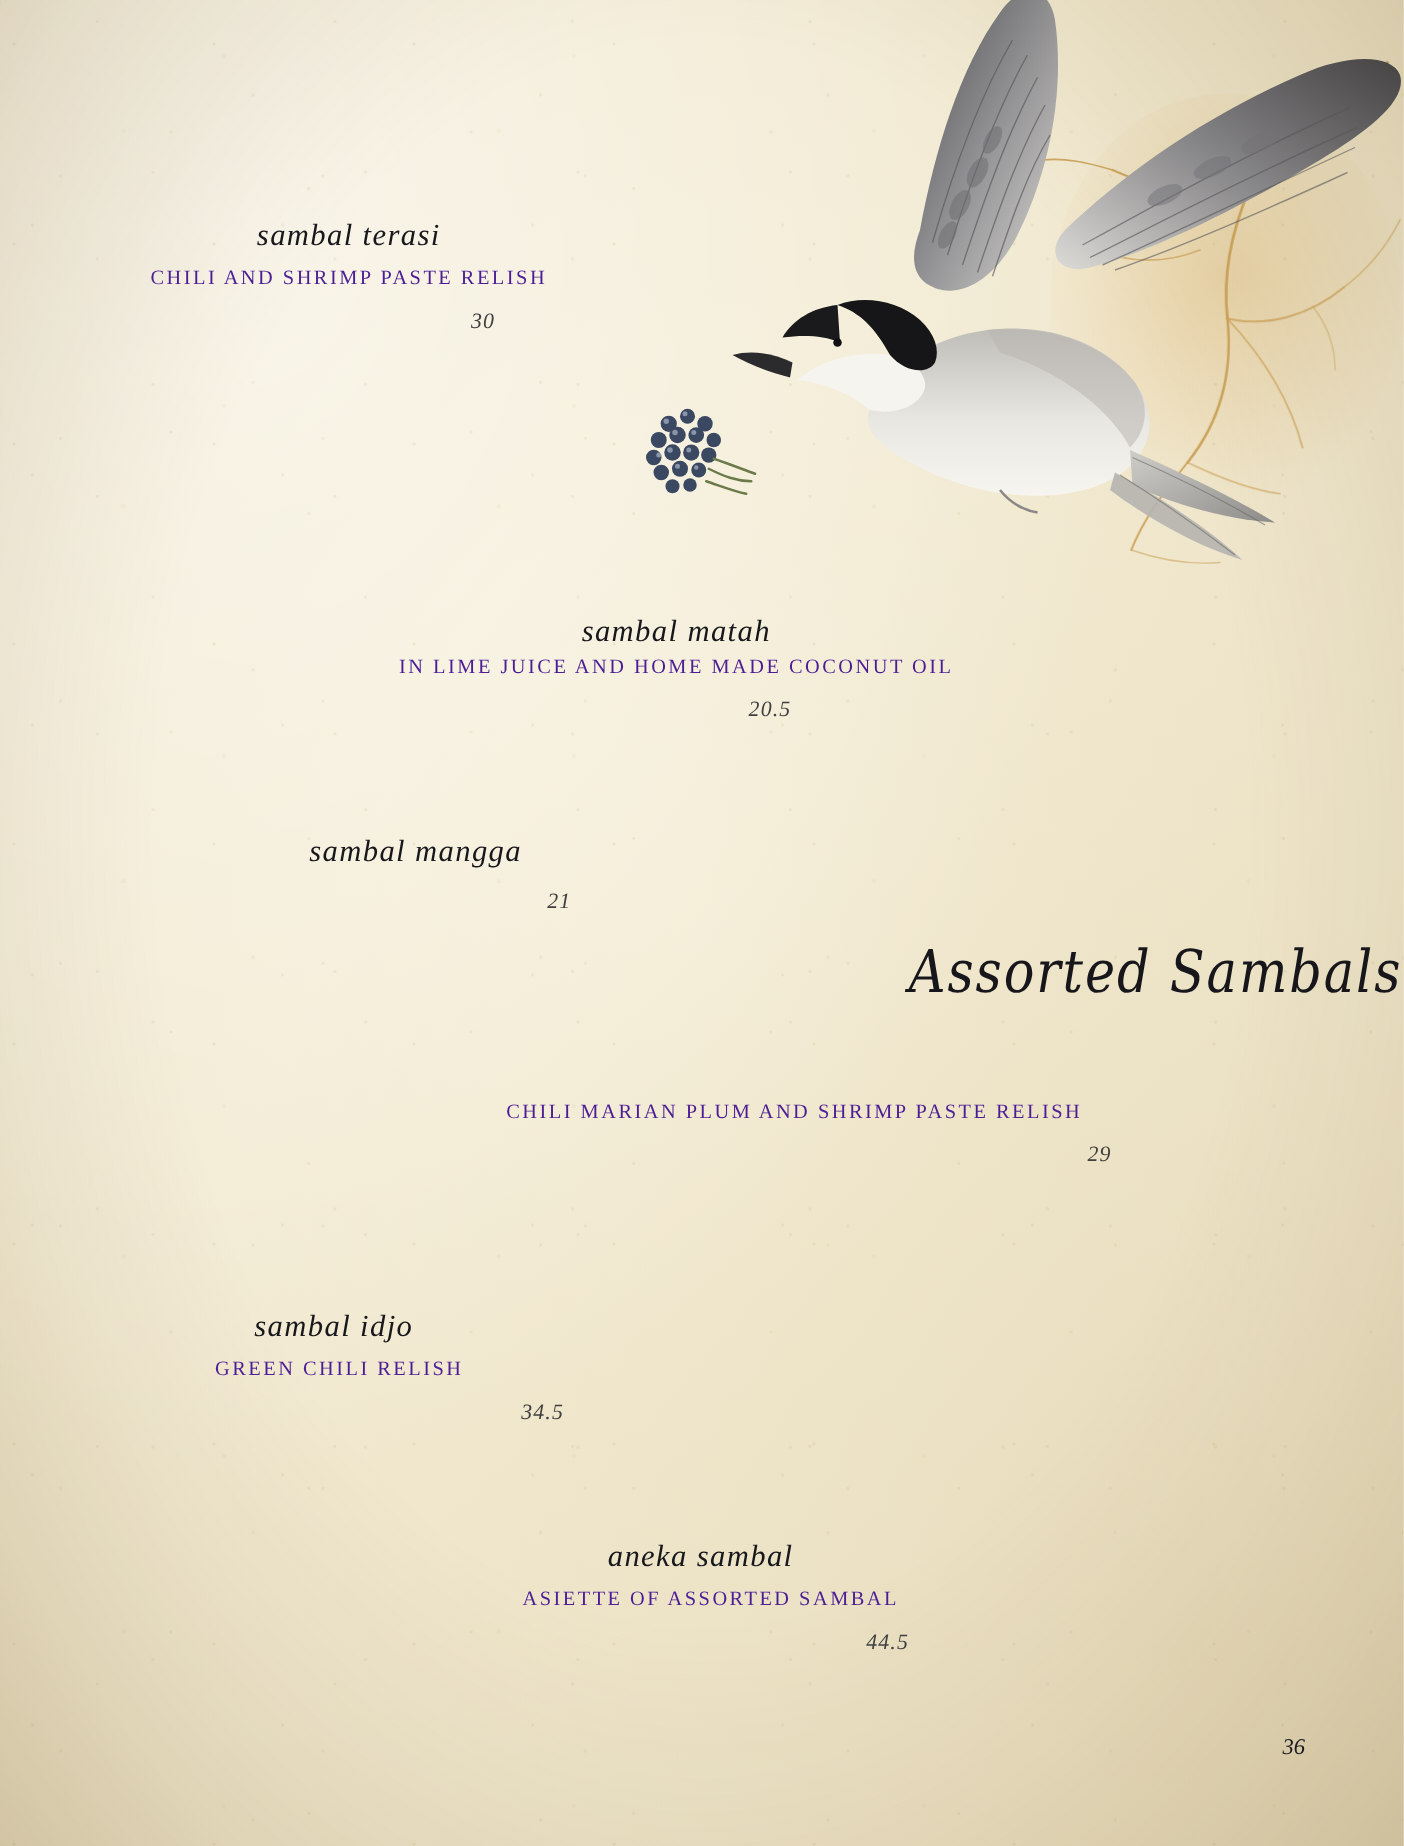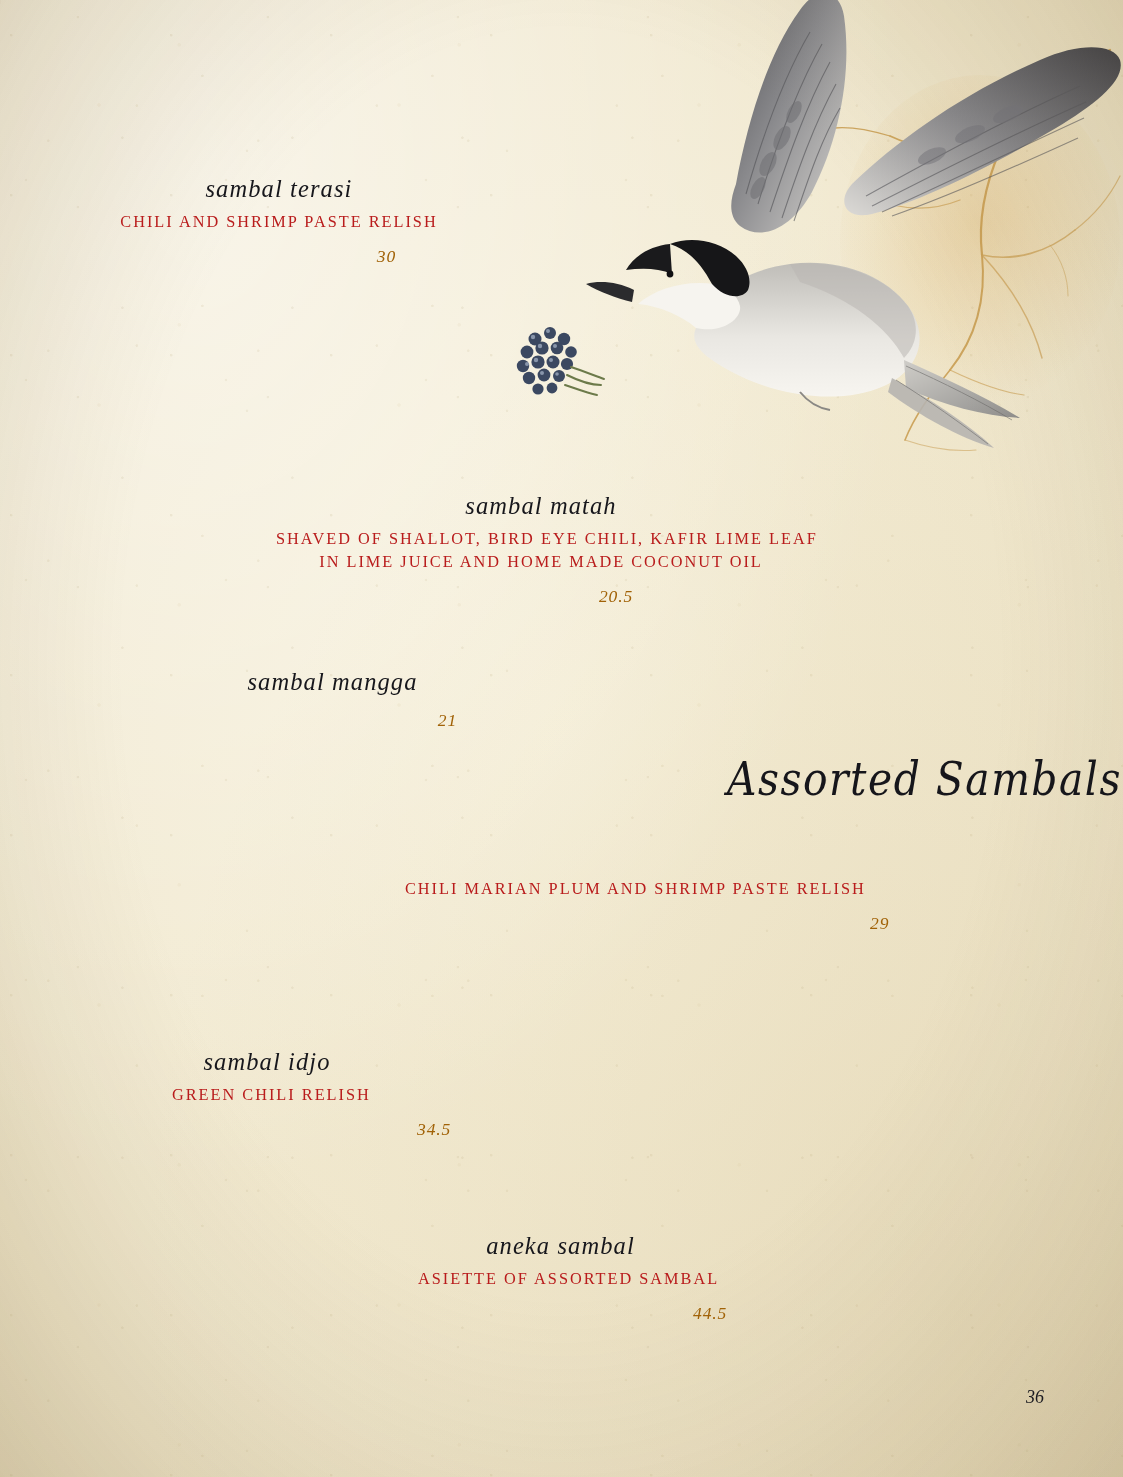--- a/index.html
+++ b/index.html
@@ -73,31 +73,31 @@
   .name {
     font-style: italic;
     font-size: 24.5px;
     letter-spacing: 1.1px;
     color: #17171c;
     white-space: nowrap;
   }
   .desc {
     font-size: 16.3px;
     letter-spacing: 2.0px;
-    color: #b91c1c;
+    color: #4c1d95;
     text-transform: uppercase;
     white-space: nowrap;
     margin-top: 9px;
   }
   .desc.line2 { margin-top: 3px; }
   .price {
     font-style: italic;
     font-size: 17.5px;
     letter-spacing: .9px;
-    color: #a16207;
+    color: #404040;
     margin-top: 14px;
   }
 
   .section-title {
     position: absolute;
     font-family: "DejaVu Serif", serif;
     font-style: italic;
     font-size: 40px;
     letter-spacing: 1.5px;
     color: #16161b;
@@ -273,21 +273,20 @@
 <div class="vignette"></div>
 
 <div class="item" style="left:114px; top:175px; width:330px;">
   <div class="name center">sambal terasi</div>
   <div class="desc center">CHILI AND SHRIMP PASTE RELISH</div>
   <div class="price center" style="margin-left:215px;">30</div>
 </div>
 
 <div class="item" style="left:255px; top:492px; width:530px;margin-left:21px;">
   <div class="name center">sambal matah</div>
-  <div class="desc center">SHAVED OF SHALLOT, BIRD EYE CHILI, KAFIR LIME LEAF</div>
   <div class="desc line2 center">IN LIME JUICE AND HOME MADE COCONUT OIL</div>
   <div class="price center" style="margin-left:150px;">20.5</div>
 </div>
 
 <div class="item" style="left:140px; top:668px; width:385px;">
   <div class="name center">sambal mangga</div>
   <div class="price center" style="margin-left:230px;">21</div>
 </div>
 
 <div class="section-title" style="left:727px; top:755px;">Assorted Sambals</div>

